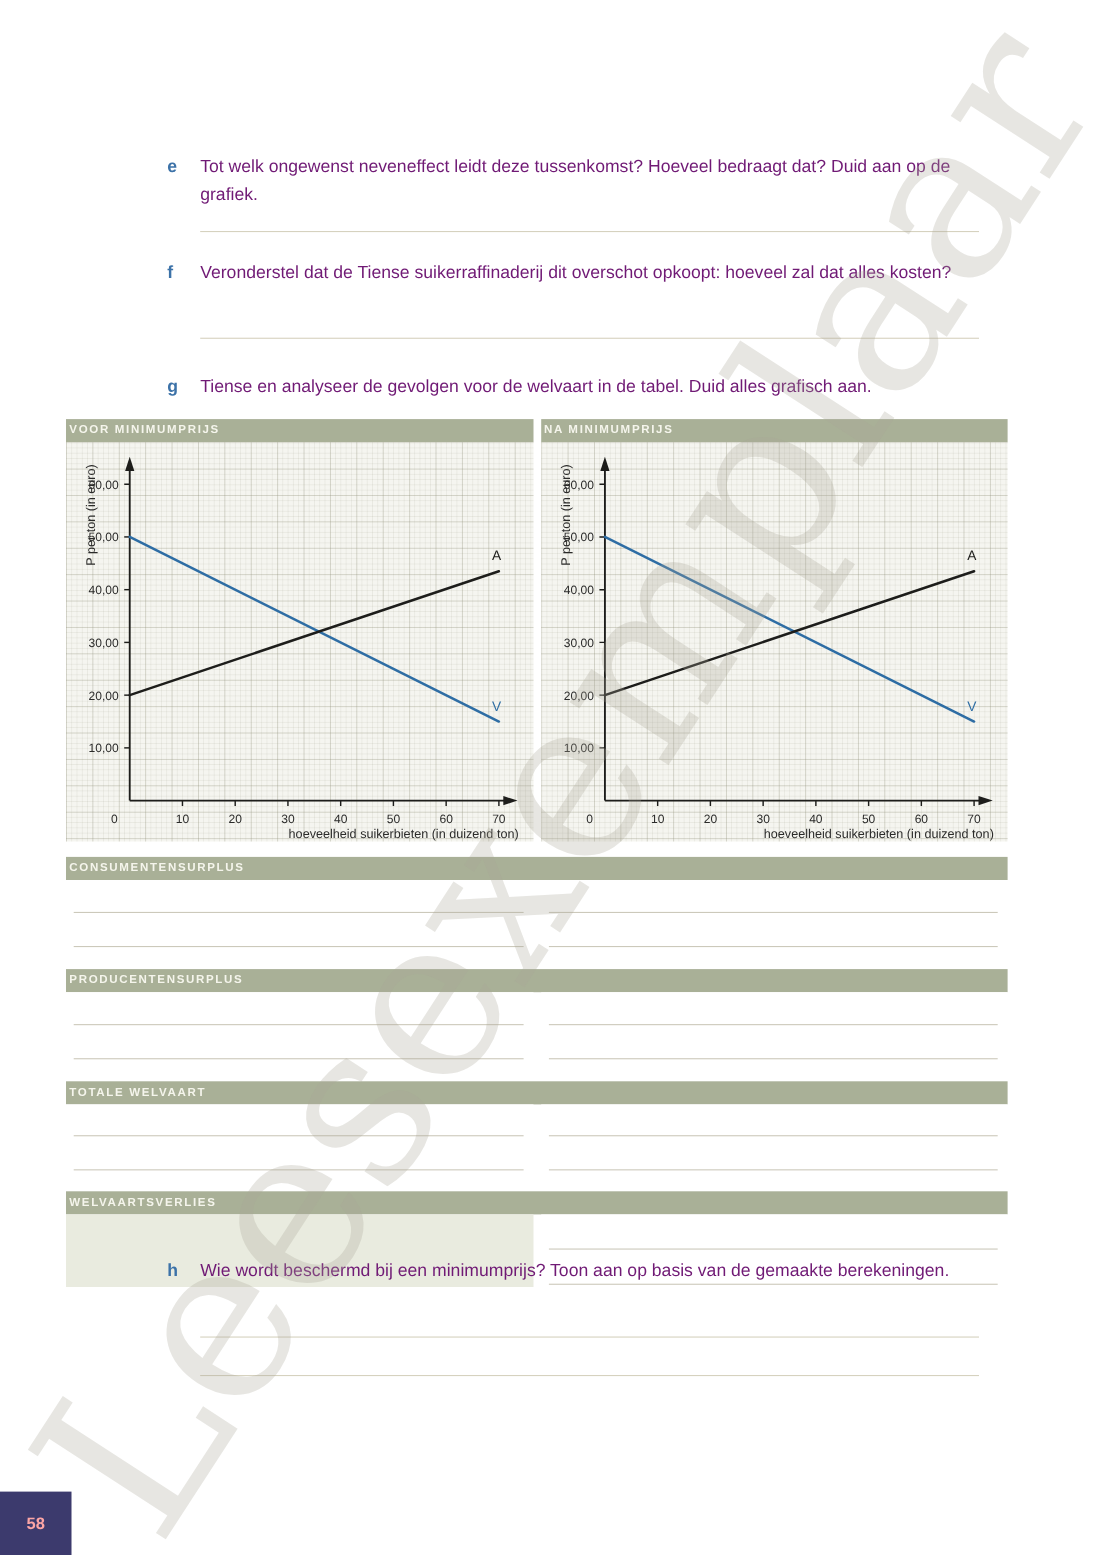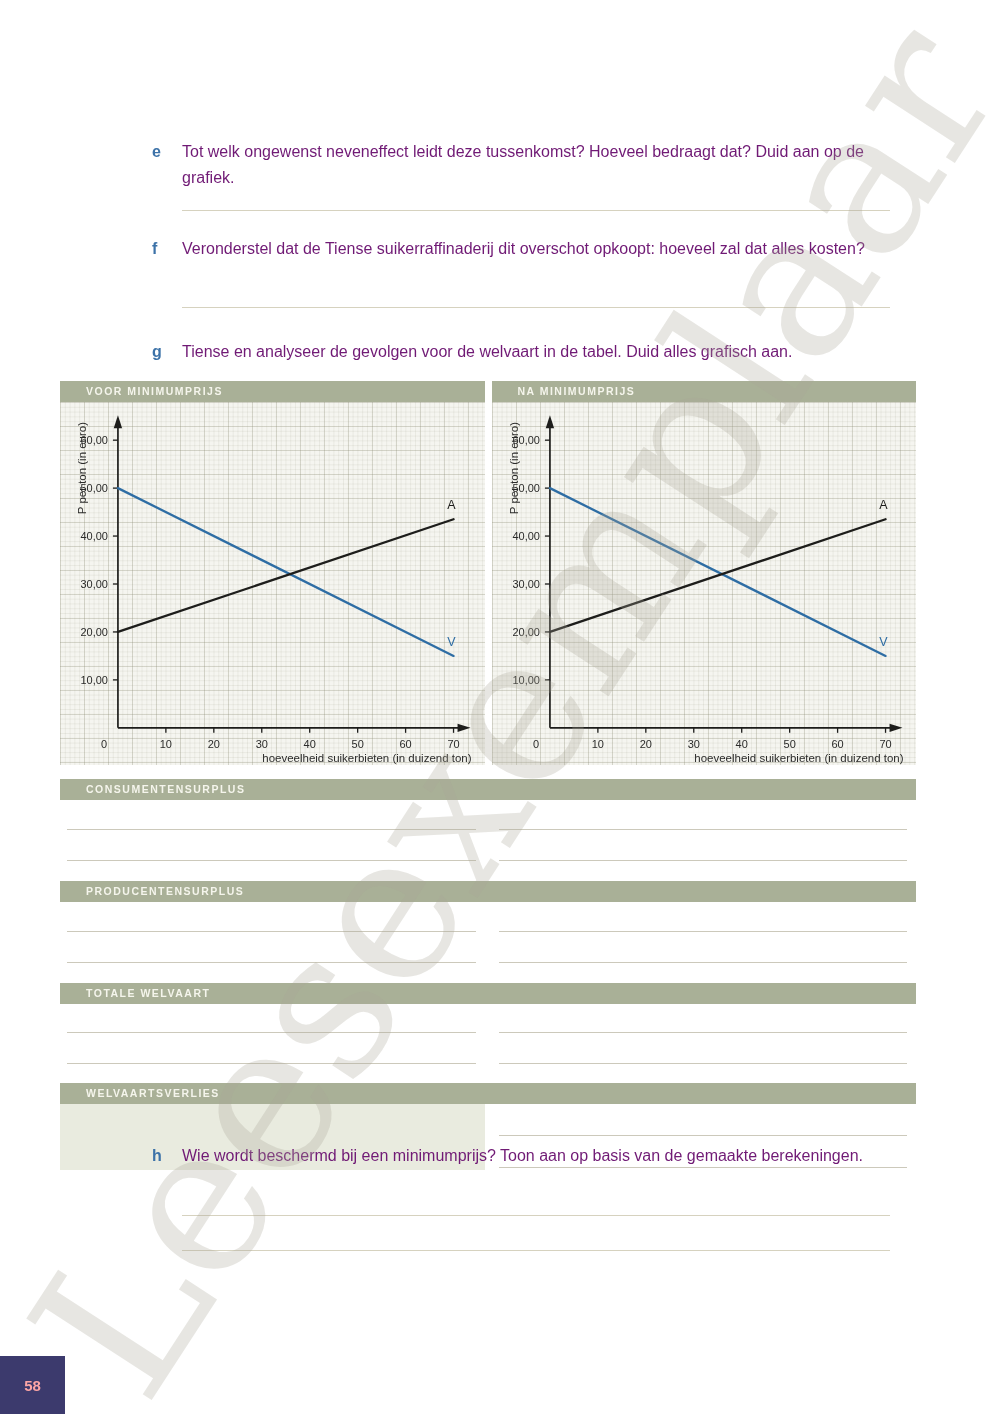--- a/index.html
+++ b/index.html
@@ -18,21 +18,21 @@
   
   .question{position:absolute; left:152px; width:736px; display:flex; z-index:2;}
   .q-letter{flex:none; width:30px; font-weight:bold; color:#3c72a8; font-size:16px; line-height:26px;}
   .q-text{width:700px; color:#701a75; font-size:16px; line-height:26px;}
   .ans-line{position:absolute; left:182px; width:708px; border-top:1px solid #d6d2bf; z-index:2;}
   
   .wtable{position:absolute; left:60px; top:381px; width:856px; z-index:2;}
   .bar-row{display:flex; gap:7px;}
   .green-bar{
     background:#a9b097; color:#f5f5ec; height:21px; line-height:21px;
-    font-size:10.5px; font-weight:bold; letter-spacing:1.5px; padding-left:26px;
+    font-size:10.5px; font-weight:bold; letter-spacing:1.5px; padding-left:3px;
     box-sizing:border-box; text-transform:uppercase;
   }
   .green-bar.half{flex:1;}
   .green-bar.full{width:100%; margin-top:14px;}
   .chart-row{display:flex; gap:7px; margin-bottom:7px;}
   .chart-panel{
     flex:1; height:363px;
     background-color:#f5f5f0;
     background-image:
       linear-gradient(to right, rgba(150,150,128,0.28) 1px, transparent 1px),

